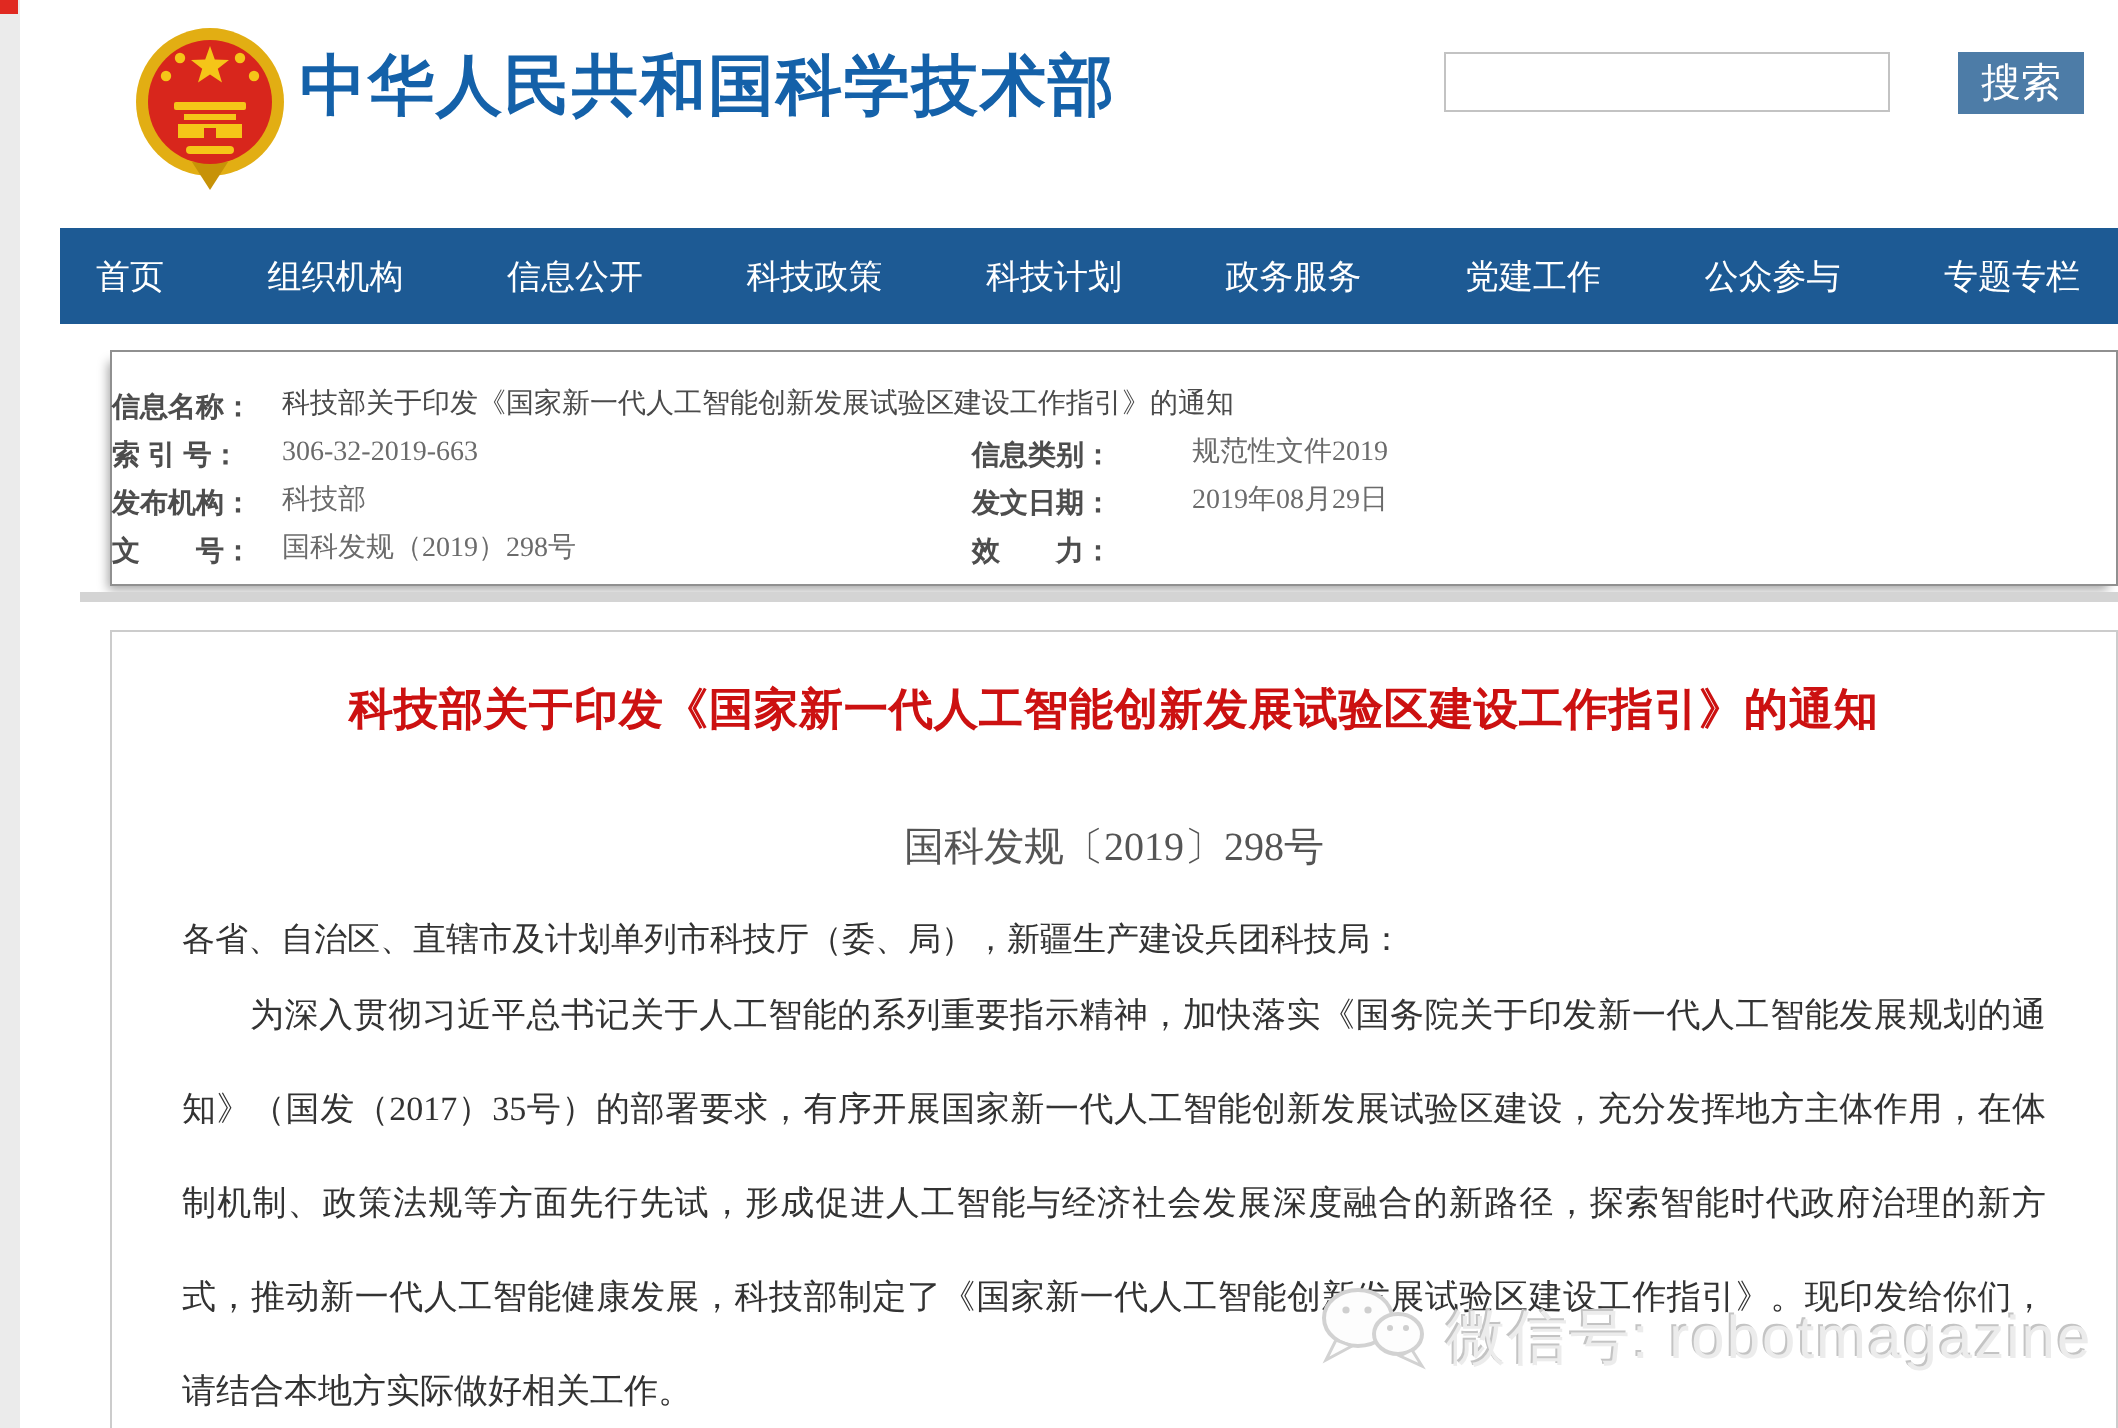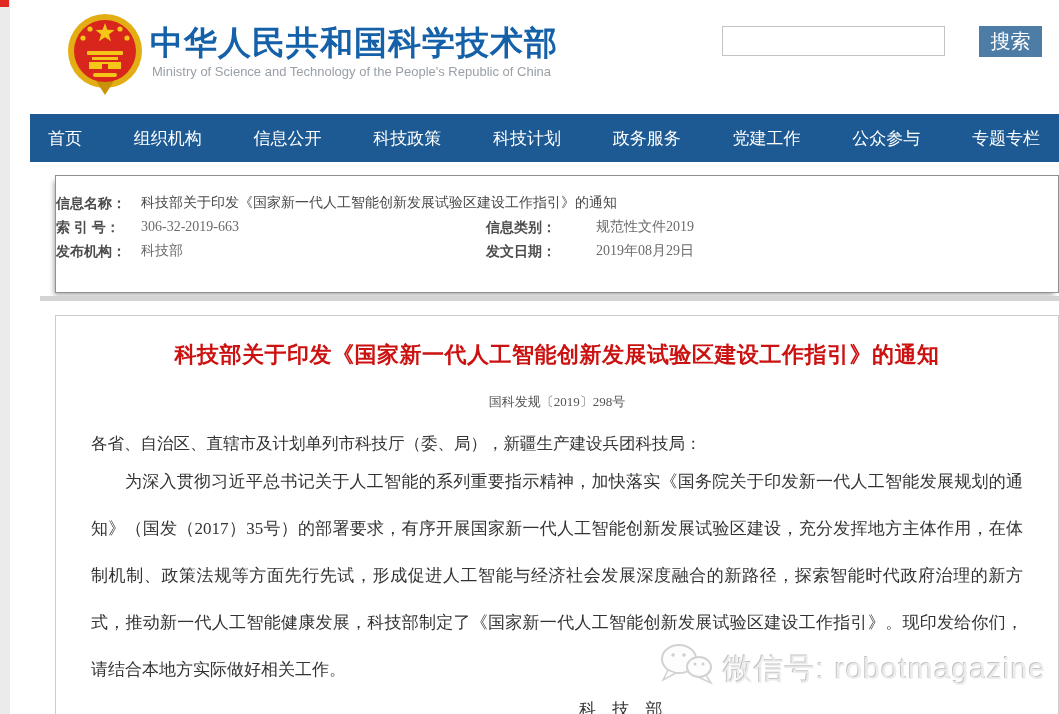--- a/index.html
+++ b/index.html
@@ -29,21 +29,21 @@
   .meta-row{display:flex;height:24px;line-height:24px;}
   .meta-label{width:85px;font-weight:bold;color:#4d4d4d;font-size:14px;white-space:pre;}
   .meta-value{color:#6b6b6b;font-size:14px;font-family:"Liberation Serif","DejaVu Serif",serif;width:345px;white-space:nowrap;}
   .meta-value.wide{width:auto;color:#4a4a4a;}
   .meta-label.r{width:110px;}
   .meta-value.r{width:auto;}
 
   
   .doc-box{position:absolute;left:45px;top:315px;width:1004px;height:420px;background:#fff;border:1px solid #cccccc;box-sizing:border-box;padding:0 35px;font-family:"Liberation Serif","DejaVu Serif",serif;}
   .doc-title{margin-top:24px;text-align:center;font-size:22px;font-weight:bold;color:#cc1111;letter-spacing:.5px;}
-  .doc-number{margin-top:23px;text-align:center;font-size:13px;color:#555555;}
+  .doc-number{margin-top:40px;text-align:center;font-size:20px;color:#555555;}
   .doc-salutation{margin-top:22px;font-size:16.5px;color:#333333;}
   .doc-paragraph{margin-top:3px;font-size:17px;color:#333333;line-height:47px;text-indent:2em;text-align:justify;}
   .doc-signature{margin-top:5px;font-size:17px;color:#333333;padding-left:488px;letter-spacing:6px;white-space:nowrap;}
 
   
   .watermark{position:absolute;left:645px;top:638px;z-index:40;display:flex;align-items:flex-end;}
   .watermark-text{font-size:30px;color:#ececec;text-shadow:-1px -1px 0 #c4c4c4,1px 1px 0 #ffffff;letter-spacing:1px;margin-left:8px;white-space:nowrap;}
 </style>
 </head>
 <body>
@@ -64,21 +64,20 @@
         <circle cx="18" cy="25" r="2.6" fill="#f5c518"></circle>
         <circle cx="62" cy="25" r="2.6" fill="#f5c518"></circle>
         <rect x="22" y="38" width="36" height="4" rx="1" fill="#f5c518"></rect>
         <rect x="27" y="44" width="26" height="3" fill="#f5c518"></rect>
         <rect x="24" y="49" width="32" height="7" fill="#f5c518"></rect>
         <rect x="37" y="51" width="6" height="5" fill="#d8261c"></rect>
         <rect x="28" y="60" width="24" height="4" rx="2" fill="#f5c518"></rect>
       </svg>
     </div>
     <div class="site-title">中华人民共和国科学技术部</div>
-    <div class="site-subtitle">Ministry of Science and Technology of the People's Republic of China</div>
     <input class="search-input" type="text" value="" style="">
     <button class="search-btn">搜索</button>
   </div>
 
   <div class="nav">
     <span class="nav-item">首页</span>
     <span class="nav-item">组织机构</span>
     <span class="nav-item">信息公开</span>
     <span class="nav-item">科技政策</span>
     <span class="nav-item">科技计划</span>
@@ -98,20 +97,26 @@
       <span class="meta-value">306-32-2019-663</span>
       <span class="meta-label r">信息类别：</span>
       <span class="meta-value r">规范性文件2019</span>
     </div>
     <div class="meta-row">
       <span class="meta-label">发布机构：</span>
       <span class="meta-value">科技部</span>
       <span class="meta-label r">发文日期：</span>
       <span class="meta-value r">2019年08月29日</span>
     </div>
+    <div class="meta-row">
+      <span class="meta-label">文　　号：</span>
+      <span class="meta-value">国科发规（2019）298号</span>
+      <span class="meta-label r">效　　力：</span>
+      <span class="meta-value r"></span>
+    </div>
   </div>
   <div class="meta-shadow"></div>
 
   <div class="doc-box">
     <div class="doc-title">科技部关于印发《国家新一代人工智能创新发展试验区建设工作指引》的通知</div>
     <div class="doc-number">国科发规〔2019〕298号</div>
     <div class="doc-salutation">各省、自治区、直辖市及计划单列市科技厅（委、局），新疆生产建设兵团科技局：</div>
     <div class="doc-paragraph">为深入贯彻习近平总书记关于人工智能的系列重要指示精神，加快落实《国务院关于印发新一代人工智能发展规划的通知》（国发（2017）35号）的部署要求，有序开展国家新一代人工智能创新发展试验区建设，充分发挥地方主体作用，在体制机制、政策法规等方面先行先试，形成促进人工智能与经济社会发展深度融合的新路径，探索智能时代政府治理的新方式，推动新一代人工智能健康发展，科技部制定了《国家新一代人工智能创新发展试验区建设工作指引》。现印发给你们，请结合本地方实际做好相关工作。</div>
     <div class="doc-signature">科 技 部</div>
   </div>

